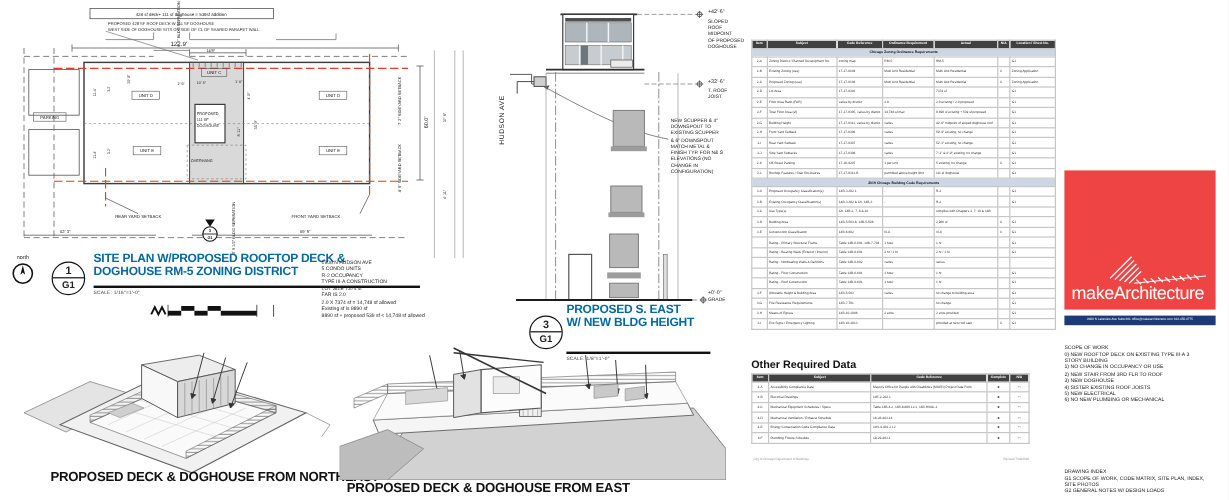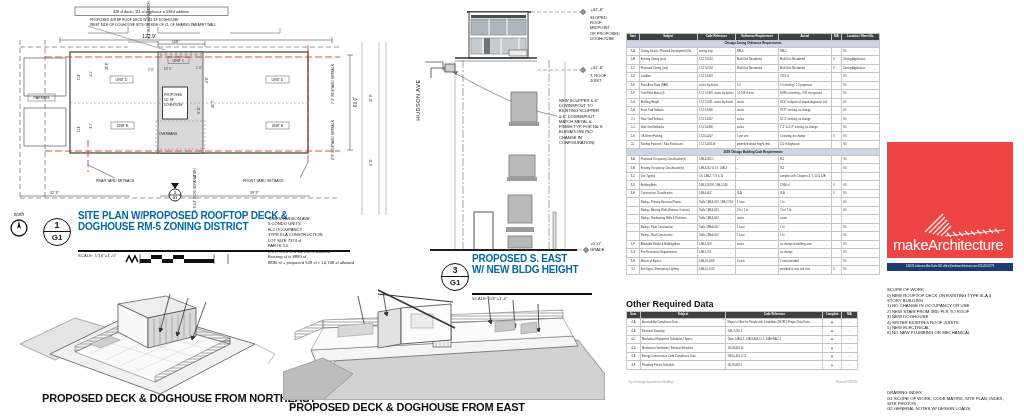--- a/index.html
+++ b/index.html
@@ -161,21 +161,21 @@
       <circle cx="10" cy="10" r="8" fill="none" stroke="#111" stroke-width="1.3"></circle>
       <path d="M10,3 L12,11 L10,9 L8,11 Z" fill="#111"></path>
     </svg>
   </div>
   <div class="abs marker" style="left:43px;top:218px;width:28px;height:28px;">
     <span class="num">1</span>
     <span class="sht">G1</span>
   </div>
   <div class="abs" style="left:78px;top:210px;width:272px;">
     <div class="big-title">SITE PLAN W/PROPOSED ROOFTOP DECK &amp;</div>
-    <div class="big-title rule" style="padding-bottom:18px;">DOGHOUSE RM-5 ZONING DISTRICT</div>
+    <div class="big-title rule" style="padding-bottom:6px;">DOGHOUSE RM-5 ZONING DISTRICT</div>
     <div class="scale-txt" style="margin-top:1px;">SCALE: 1/16"=1'-0"</div>
   </div>
 
   <svg class="abs" style="left:124px;top:252px;" width="110" height="16" viewBox="0 0 110 16">
     <path d="M2,10 L5,4 L8,10 L11,4 L14,10" stroke="#111" stroke-width="1.6" fill="none"></path>
     <rect x="16" y="7" width="11" height="4" fill="#111"></rect>
     <rect x="27" y="3" width="11" height="4" fill="#111"></rect>
     <rect x="38" y="7" width="11" height="4" fill="#111"></rect>
     <rect x="49" y="3" width="11" height="4" fill="#111"></rect>
     <rect x="60" y="7" width="30" height="4" fill="#111"></rect>

